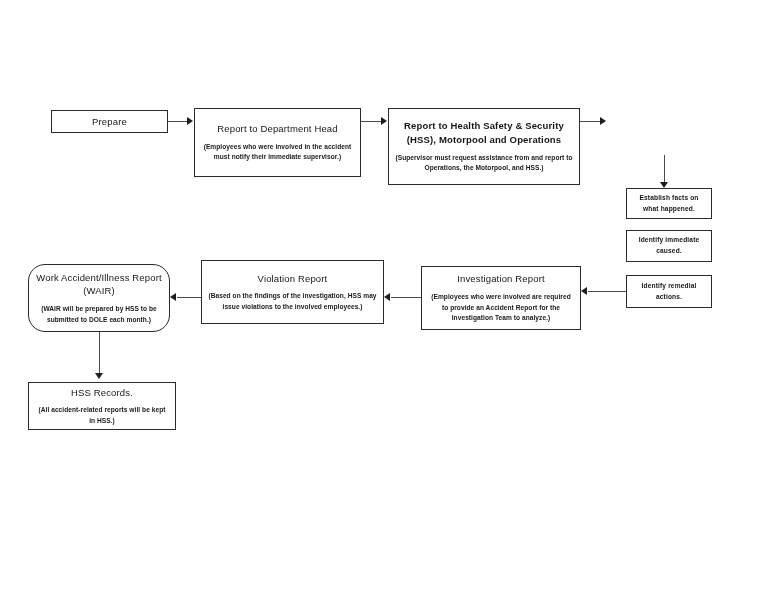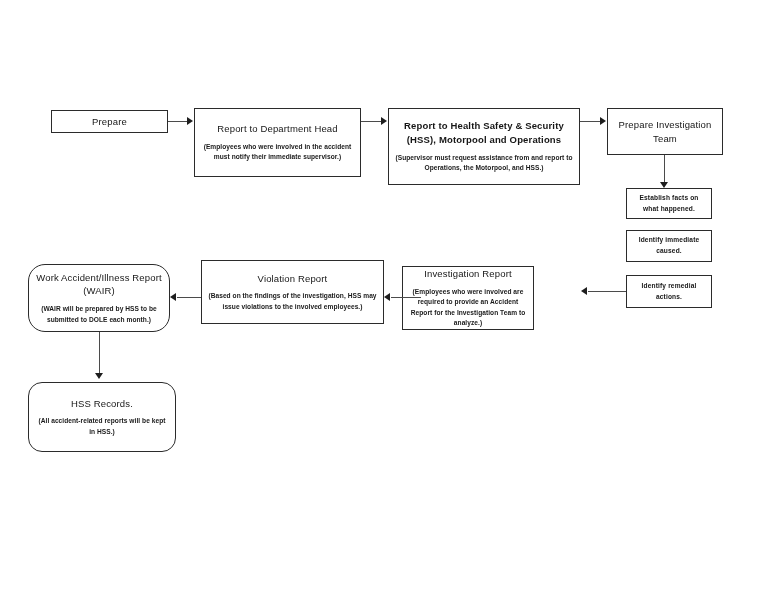--- a/index.html
+++ b/index.html
@@ -114,43 +114,40 @@
   <div class="arrow right" style="left:381px; top:117px;"></div>
 
   <div class="node tight" style="left:388px; top:108px; width:192px; height:77px;">
     <div class="head" style="max-width:180px;font-weight:bold;">Report to Health Safety &amp; Security (HSS), Motorpool and Operations</div>
     <div class="sub" style="max-width:182px;">(Supervisor must request assistance from and report to Operations, the Motorpool, and HSS.)</div>
   </div>
 
   <div class="conn h" style="left:580px; top:121px; width:21px;"></div>
   <div class="arrow right" style="left:600px; top:117px;"></div>
 
-  <div class="node" style="left:607px; top:108px; width:116px; height:47px;">
-    <div class="head" style="max-width:108px;">Prepare Investigation Team</div>
-  </div>
 
   <div class="conn v" style="left:664px; top:155px; height:29px;"></div>
   <div class="arrow down" style="left:660px; top:182px;"></div>
 
   <div class="node small" style="left:626px; top:188px; width:86px; height:31px;">
     <div class="head">Establish facts on what happened.</div>
   </div>
 
   <div class="node small" style="left:626px; top:230px; width:86px; height:32px;">
     <div class="head">Identify immediate caused.</div>
   </div>
 
   <div class="node small" style="left:626px; top:275px; width:86px; height:33px;">
     <div class="head">Identify remedial actions.</div>
   </div>
 
   <div class="conn h" style="left:588px; top:291px; width:38px;"></div>
   <div class="arrow left" style="left:581px; top:287px;"></div>
 
-  <div class="node tight" style="left:402px; top:266px; width:132px; height:64px;">
+  <div class="node tight" style="left:421px; top:266px; width:160px; height:64px;">
     <div class="head">Investigation Report</div>
     <div class="sub" style="max-width:152px;">(Employees who were involved are required to provide an Accident Report for the Investigation Team to analyze.)</div>
   </div>
 
   <div class="conn h" style="left:391px; top:297px; width:30px;"></div>
   <div class="arrow left" style="left:384px; top:293px;"></div>
 
   <div class="node tight" style="left:201px; top:260px; width:183px; height:64px;">
     <div class="head">Violation Report</div>
     <div class="sub" style="max-width:176px;">(Based on the findings of the investigation, HSS may issue violations to the involved employees.)</div>
@@ -160,18 +157,18 @@
   <div class="arrow left" style="left:170px; top:293px;"></div>
 
   <div class="node tight" style="left:28px; top:264px; width:142px; height:68px;border-radius:17px;">
     <div class="head" style="max-width:134px;">Work Accident/Illness Report (WAIR)</div>
     <div class="sub" style="max-width:136px;">(WAIR will be prepared by HSS to be submitted to DOLE each month.)</div>
   </div>
 
   <div class="conn v" style="left:99px; top:332px; height:43px;"></div>
   <div class="arrow down" style="left:95px; top:373px;"></div>
 
-  <div class="node tight" style="left:28px; top:382px; width:148px; height:70px;border-radius:14px;">
+  <div class="node tight" style="left:28px; top:382px; width:148px; height:48px;">
     <div class="head">HSS Records.</div>
     <div class="sub" style="max-width:140px;">(All accident-related reports will be kept in HSS.)</div>
   </div>
 
 </div>
 
 </body></html>

